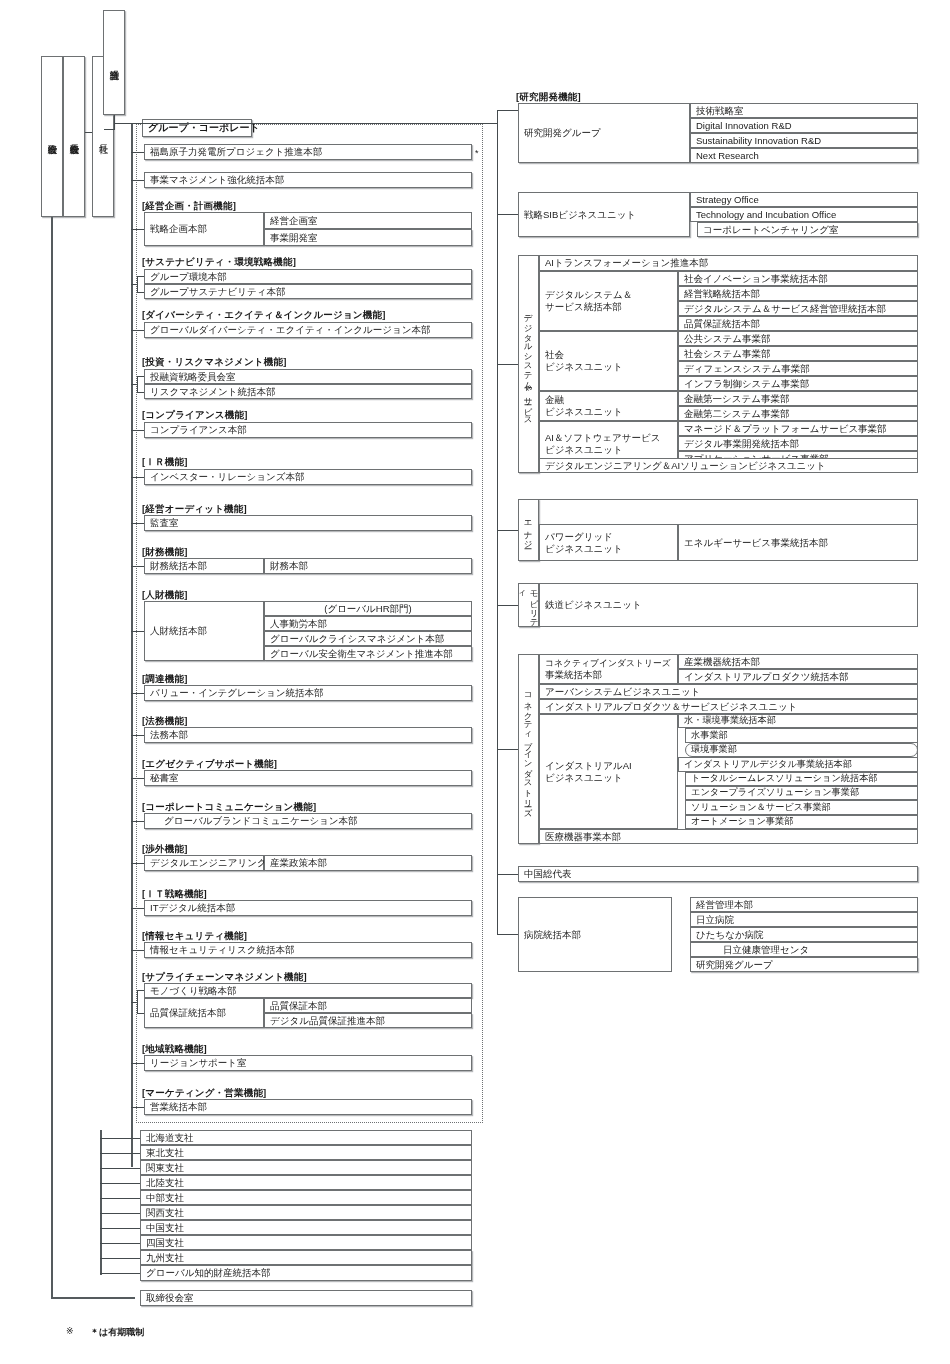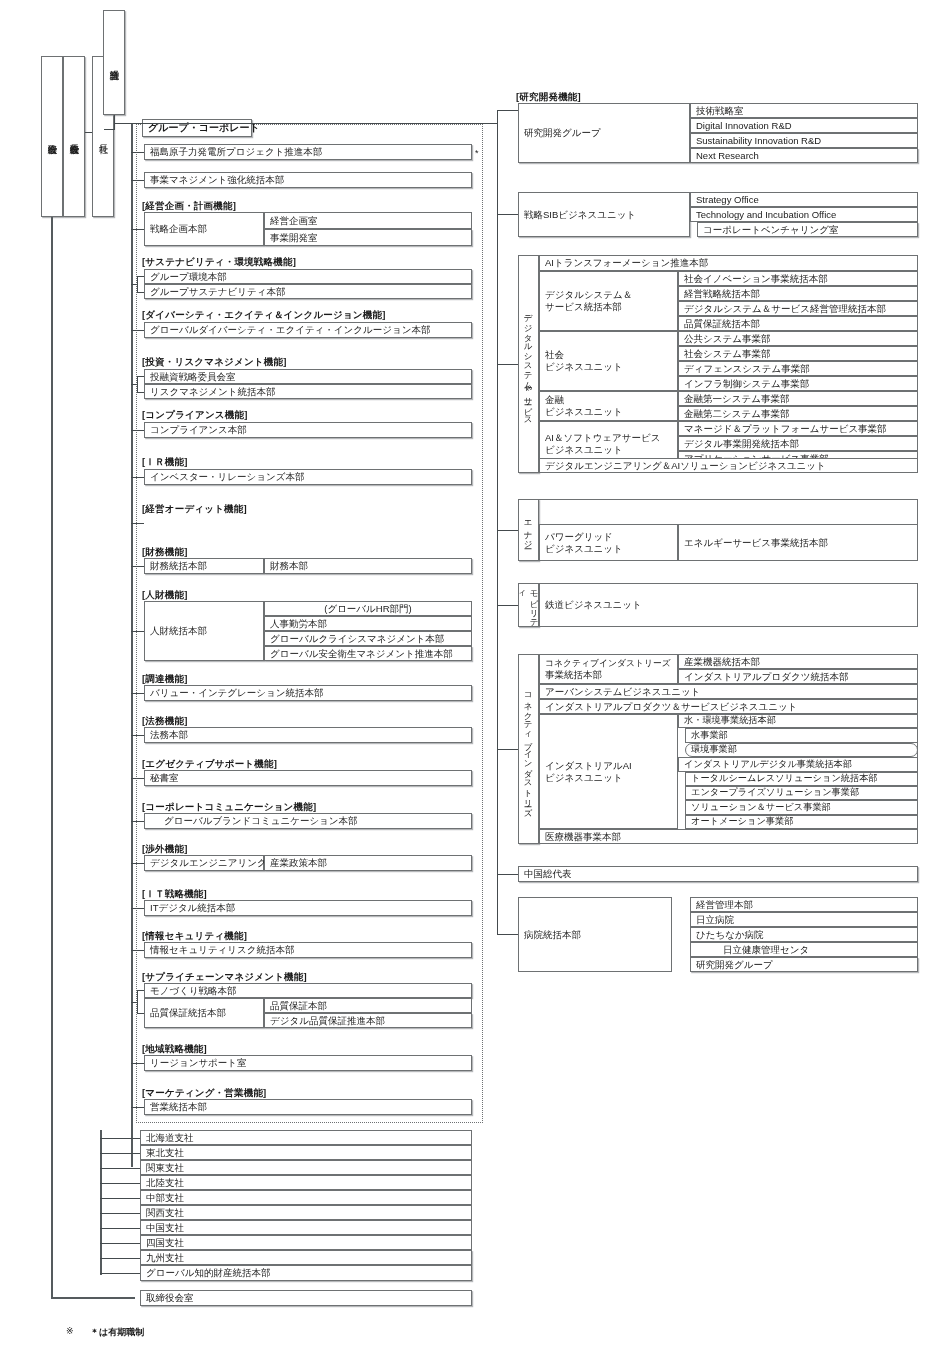--- a/index.html
+++ b/index.html
@@ -188,20 +188,23 @@
     <span>[ＩＲ機能]</span>
   </div>
   <div class="bx" style="left:144px; top:469px; width:328px; height:16px;">
     <span>インベスター・リレーションズ本部</span>
   </div>
   <div class="ln lnh" style="left:131px; top:477px; width:13px;"></div>
 
   <div class="hd" style="left:142px; top:503px;">
     <span>[経営オーディット機能]</span>
   </div>
+  <div class="bx" style="left:144px; top:515px; width:328px; height:16px;">
+    <span>監査室</span>
+  </div>
   <div class="ln lnh" style="left:131px; top:523px; width:13px;"></div>
 
   <div class="hd" style="left:142px; top:546px;">
     <span>[財務機能]</span>
   </div>
   <div class="bx" style="left:144px; top:558px; width:120px; height:16px;">
     <span>財務統括本部</span>
   </div>
   <div class="bx" style="left:264px; top:558px; width:208px; height:16px;">
     <span>財務本部</span>

